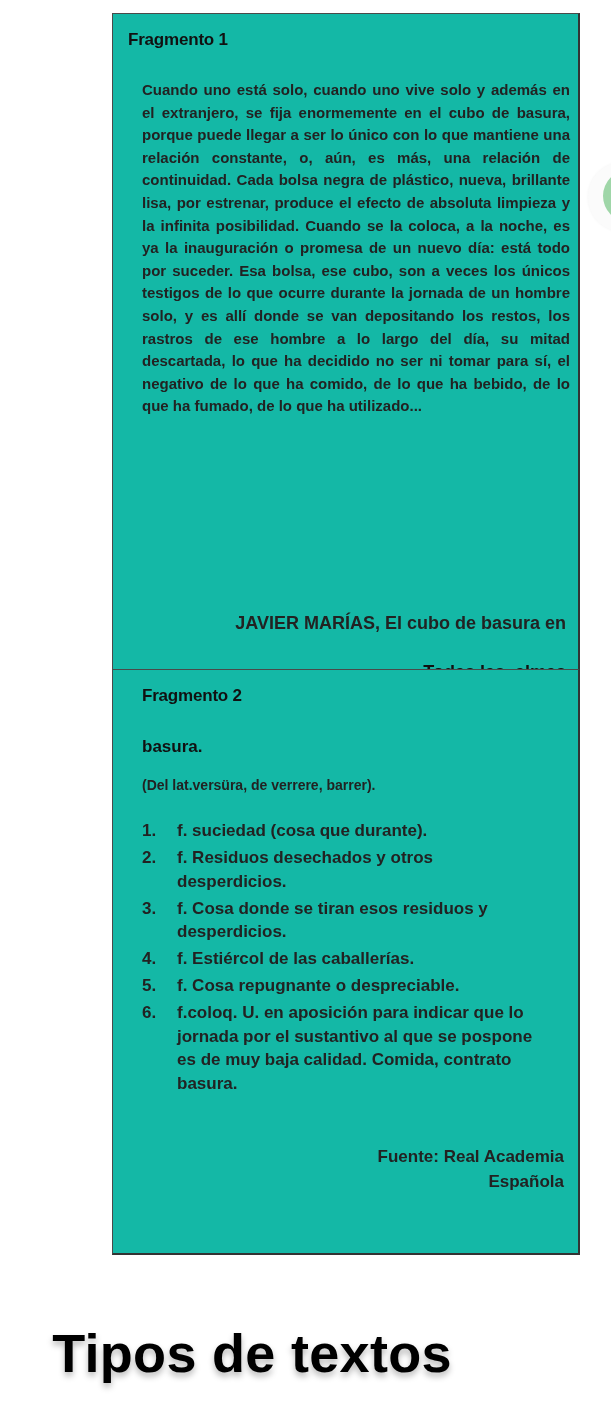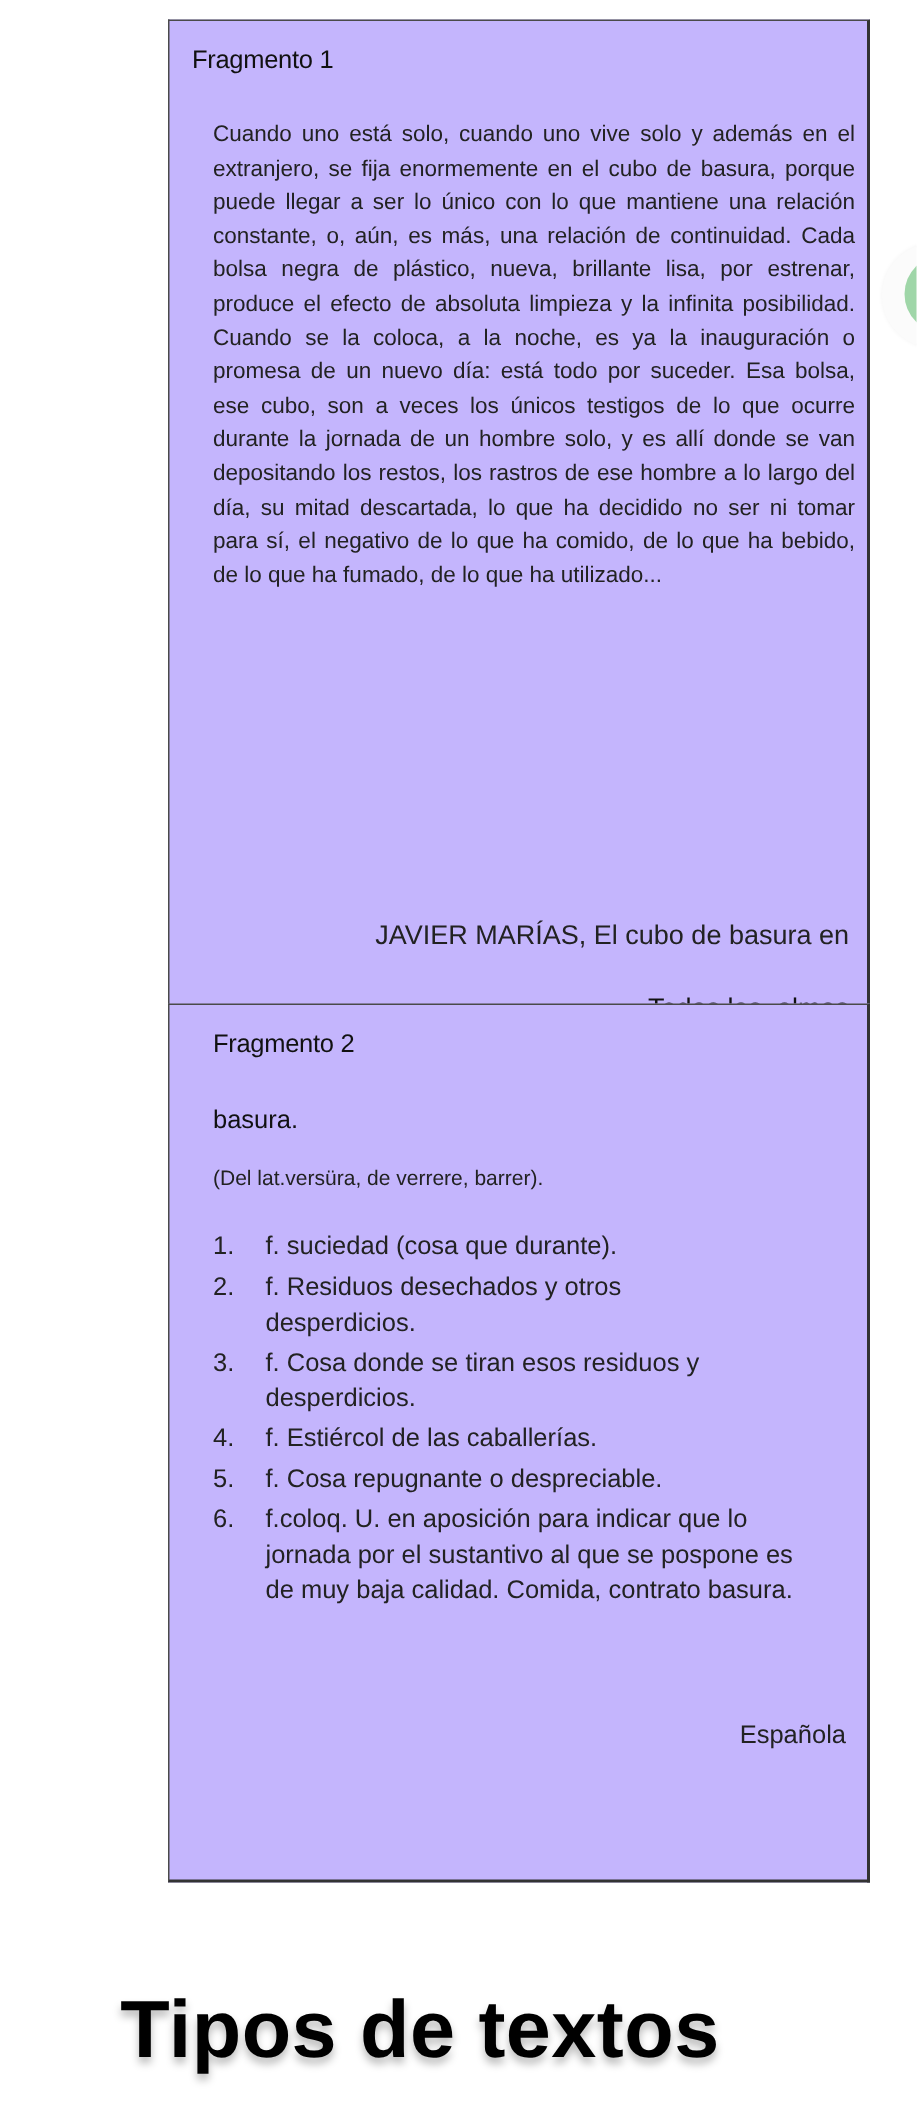--- a/index.html
+++ b/index.html
@@ -16,21 +16,22 @@
     color: #1e1e1e;
   }
   .box {
     position: absolute;
     left: 112px;
     width: 468px;
     border: 1px solid #4a4a4a;
     border-right: 2px solid #333;
     border-bottom: 2px solid #333;
     box-sizing: border-box;
-    background: #c4b5fd;
+    background: #14b8a6;
+    font-weight: bold;
   }
   #box1 { top: 13px; height: 681px; }
   #box2 { top: 669px; height: 586px; }
 
   .frag-title {
     position: absolute;
     font-size: 17px;
     color: #111;
     letter-spacing: -0.2px;
   }
@@ -106,21 +107,20 @@
     position: absolute;
     left: 0;
     width: 504px;
     top: 1322px;
     text-align: center;
     font-size: 54px;
     font-weight: bold;
     color: #000;
     letter-spacing: 0.3px;
     text-shadow: 0 4px 6px rgba(0,0,0,0.28);
-    margin-left: 28px;
   }
 
   .floating-btn {
     position: absolute;
     left: 588px;
     top: 162px;
     width: 70px;
     height: 70px;
     border-radius: 50%;
     background: #fbfbfb;
@@ -172,20 +172,21 @@
     <li>
       <span class="num">5.</span>
       <span class="txt">f. Cosa repugnante o despreciable.</span>
     </li>
     <li>
       <span class="num">6.</span>
       <span class="txt" style="padding-right:12px;">f.coloq. U. en aposición para indicar que lo jornada por el sustantivo al que se pospone es de muy baja calidad. Comida, contrato basura.</span>
     </li>
   </ul>
   <div class="source">
+    <div>Fuente: Real Academia</div>
     <div>Española</div>
   </div>
 </div>
 
 <div class="floating-btn">
   <div class="inner"></div>
 </div>
 
 <div class="page-title">Tipos de textos</div>
 

